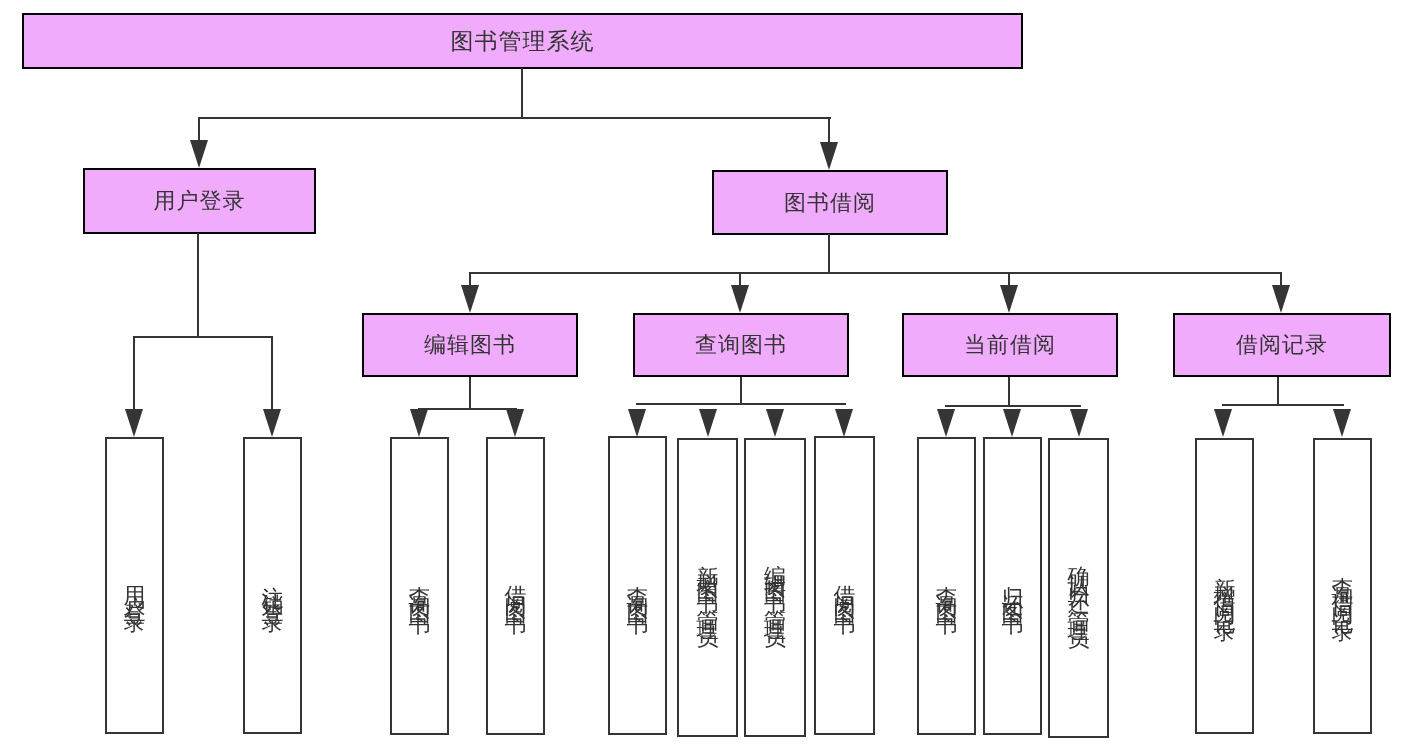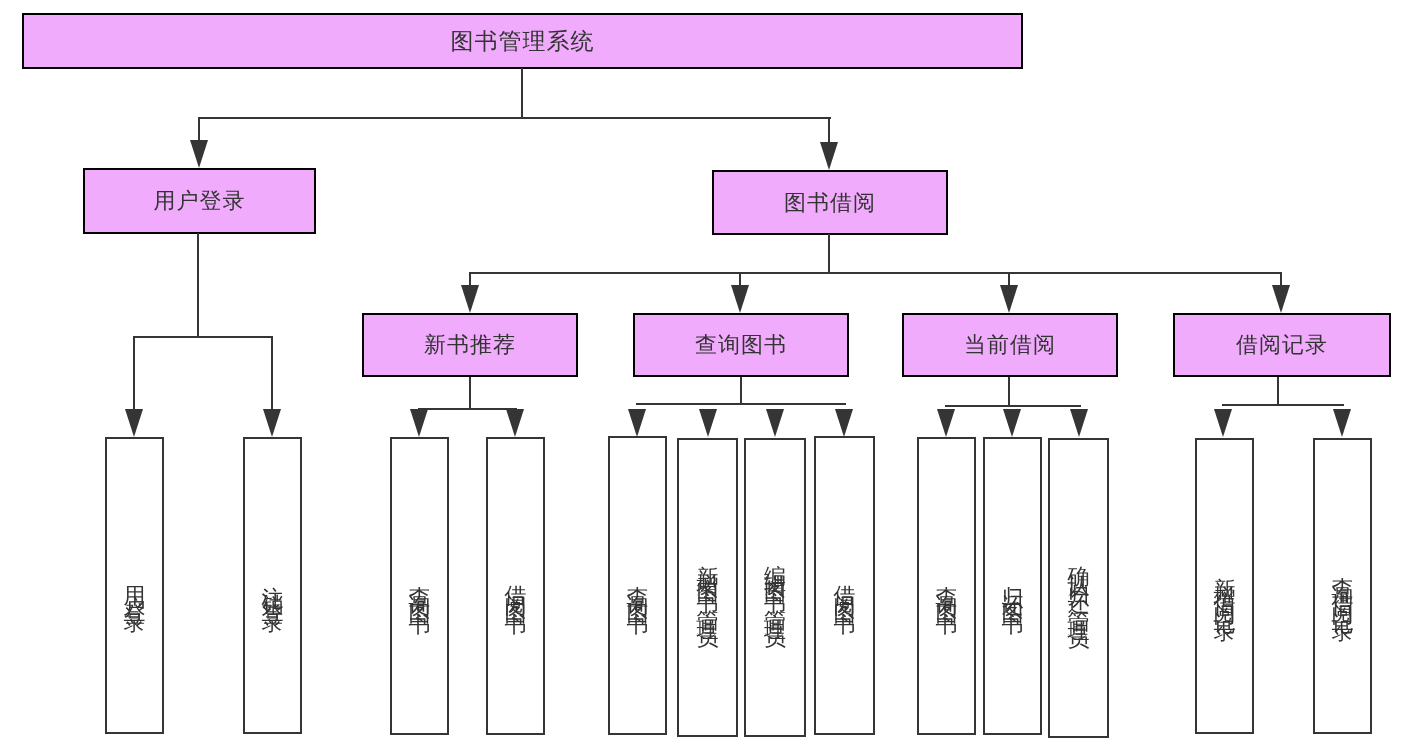--- a/index.html
+++ b/index.html
@@ -89,21 +89,21 @@
   <div class="hline" style="left:469px;top:272px;width:813px;"></div>
   <div class="vline" style="left:469px;top:272px;height:19px;"></div>
   <div class="arrow" style="left:461px;top:285px;"></div>
   <div class="vline" style="left:739px;top:272px;height:19px;"></div>
   <div class="arrow" style="left:731px;top:285px;"></div>
   <div class="vline" style="left:1008px;top:272px;height:19px;"></div>
   <div class="arrow" style="left:1000px;top:285px;"></div>
   <div class="vline" style="left:1280px;top:272px;height:19px;"></div>
   <div class="arrow" style="left:1272px;top:285px;"></div>
 
-  <div class="hbox" style="left:362px;top:313px;width:216px;height:64px;">新书推荐</div>
+  <div class="hbox" style="left:362px;top:313px;width:216px;height:64px;">编辑图书</div>
   <div class="hbox" style="left:633px;top:313px;width:216px;height:64px;">查询图书</div>
   <div class="hbox" style="left:902px;top:313px;width:216px;height:64px;">当前借阅</div>
   <div class="hbox" style="left:1173px;top:313px;width:218px;height:64px;">借阅记录</div>
 
   <div class="vline" style="left:469px;top:377px;height:33px;"></div>
   <div class="hline" style="left:418px;top:408px;width:99px;"></div>
   <div class="arrow" style="left:410px;top:409px;"></div>
   <div class="arrow" style="left:506px;top:409px;"></div>
 
   <div class="vline" style="left:740px;top:377px;height:28px;"></div>

